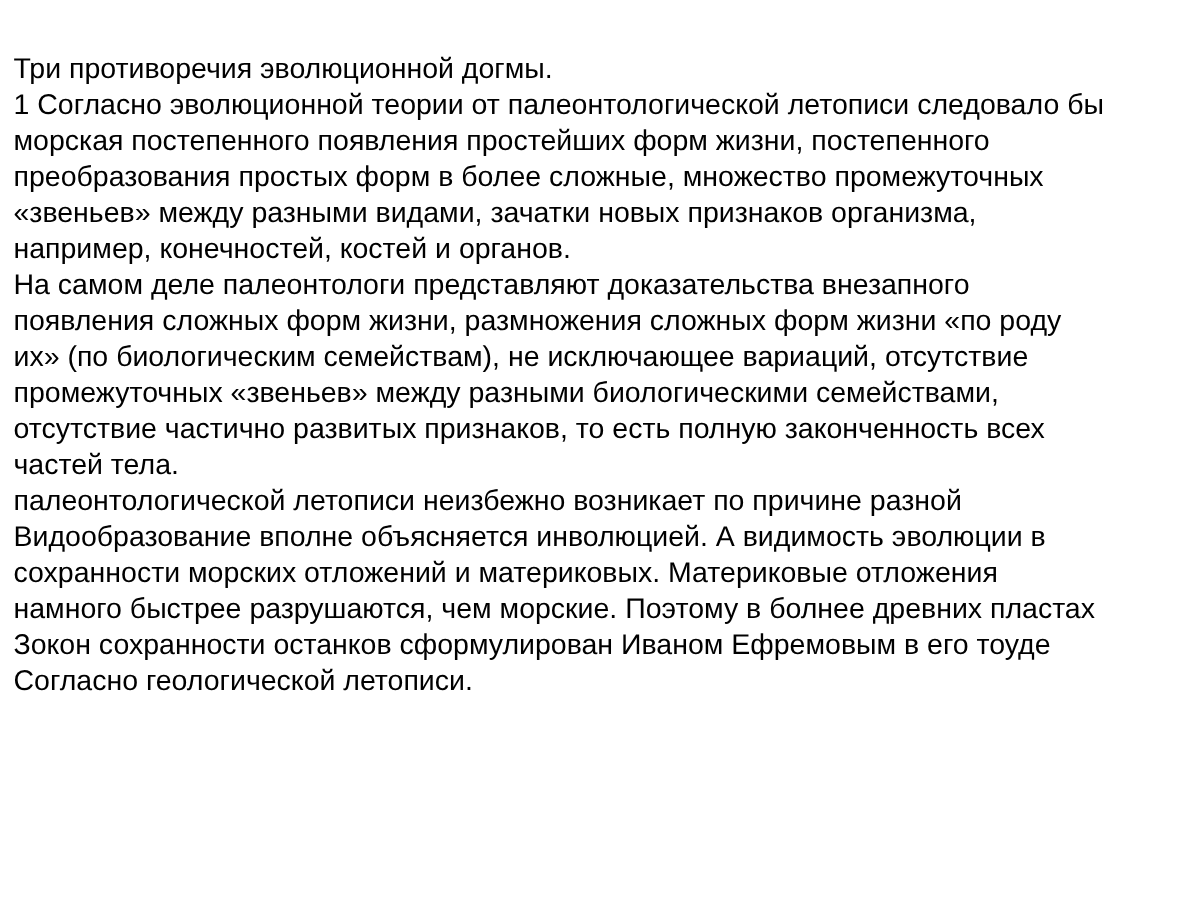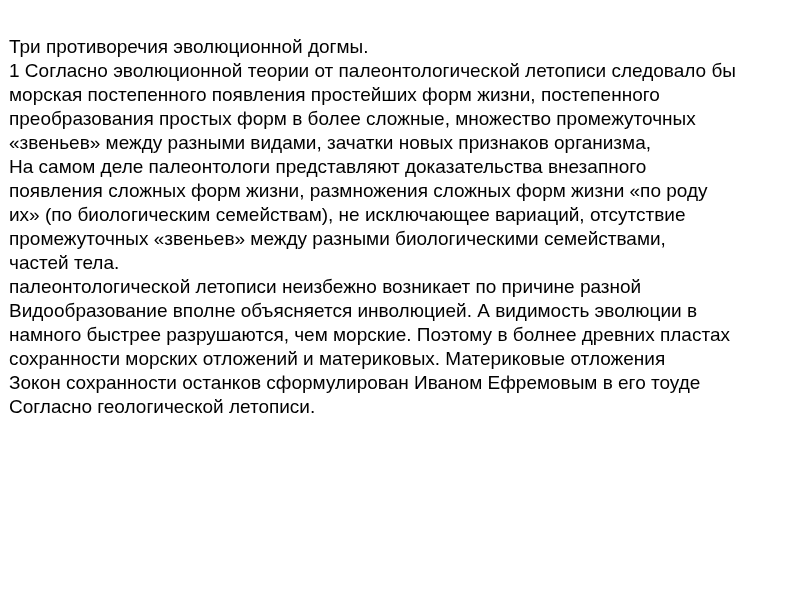--- a/index.html
+++ b/index.html
@@ -33,25 +33,27 @@
 </head>
 <body>
 
 <div class="slide">
   <div class="text-block">
     <div class="text-line">Три противоречия эволюционной догмы.</div>
     <div class="text-line">1 Согласно эволюционной теории от палеонтологической летописи следовало бы</div>
     <div class="text-line">морская постепенного появления простейших форм жизни, постепенного</div>
     <div class="text-line">преобразования простых форм в более сложные, множество промежуточных</div>
     <div class="text-line">«звеньев» между разными видами, зачатки новых признаков организма,</div>
+    <div class="text-line">например, конечностей, костей и органов.</div>
     <div class="text-line">На самом деле палеонтологи представляют доказательства внезапного</div>
     <div class="text-line">появления сложных форм жизни, размножения сложных форм жизни «по роду</div>
     <div class="text-line">их» (по биологическим семействам), не исключающее вариаций, отсутствие</div>
     <div class="text-line">промежуточных «звеньев» между разными биологическими семействами,</div>
+    <div class="text-line">отсутствие частично развитых признаков, то есть полную законченность всех</div>
     <div class="text-line">частей тела.</div>
     <div class="text-line">палеонтологической летописи неизбежно возникает по причине разной</div>
     <div class="text-line">Видообразование вполне объясняется инволюцией. А видимость эволюции в</div>
+    <div class="text-line">сохранности морских отложений и материковых. Материковые отложения</div>
     <div class="text-line">намного быстрее разрушаются, чем морские. Поэтому в болнее древних пластах</div>
-    <div class="text-line">сохранности морских отложений и материковых. Материковые отложения</div>
     <div class="text-line">Зокон сохранности останков сформулирован Иваном Ефремовым в его тоуде</div>
     <div class="text-line">Согласно геологической летописи.</div>
   </div>
 </div>
 
 </body></html>

